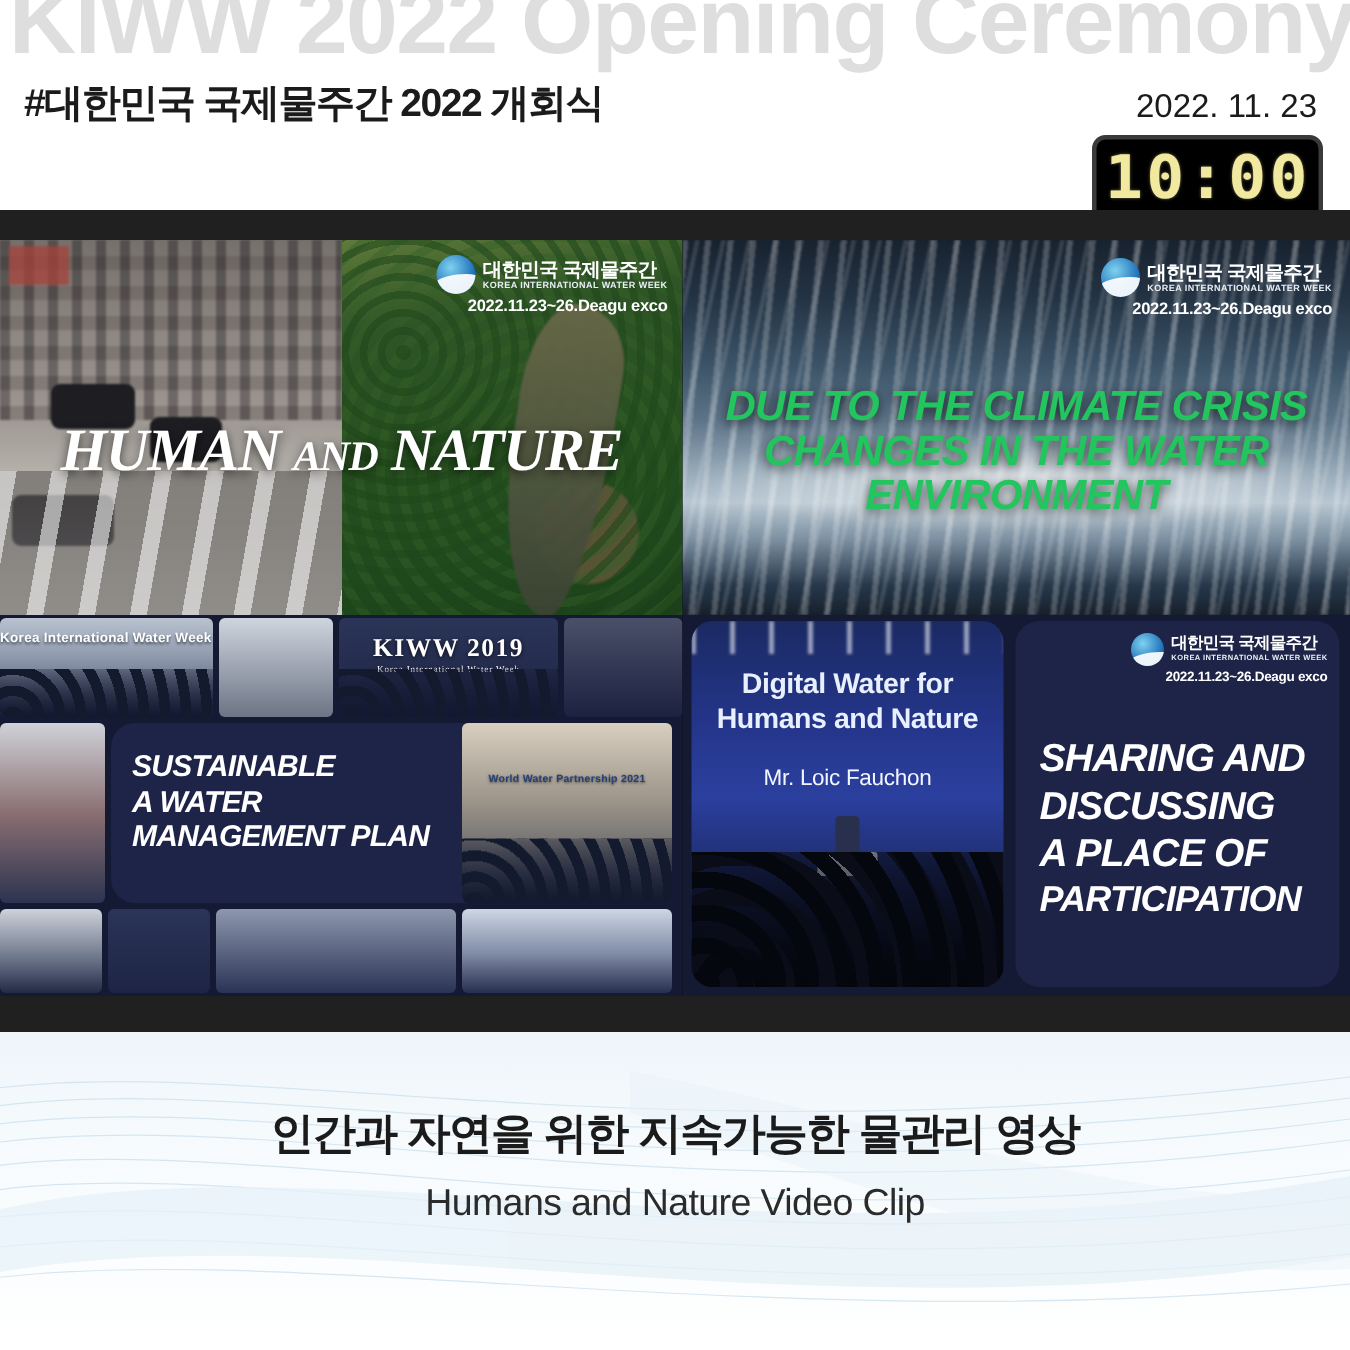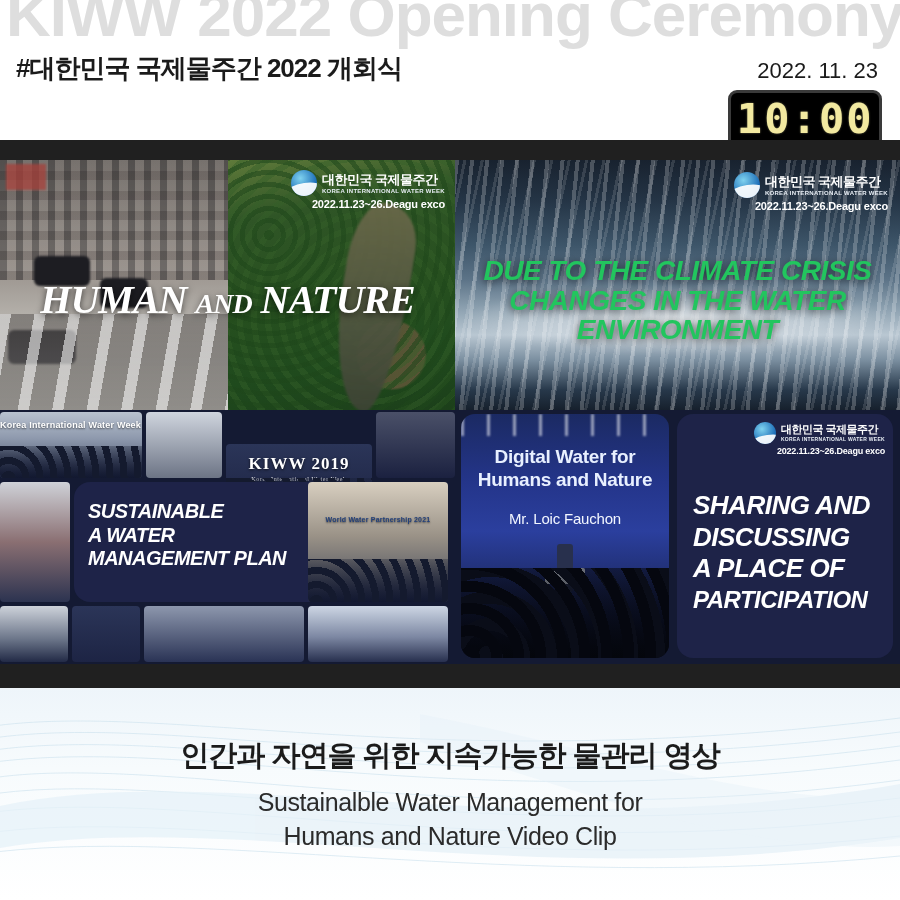--- a/index.html
+++ b/index.html
@@ -293,21 +293,21 @@
     </div>
 
     <div class="quad q-bl">
       <div class="bl-bg"></div>
 
       <div class="thumb t-conf" style="left:0;top:2px;width:142px;height:66px;">
         <div class="thumb-cap">Korea International Water Week 2019</div>
         <div class="crowd2"></div>
       </div>
       <div class="thumb t-dark" style="left:146px;top:2px;width:76px;height:66px;background:linear-gradient(180deg,#cfd5de,#6c7485);"></div>
-      <div class="thumb t-dark" style="left:226px;top:2px;width:146px;height:66px;margin-top:32px;">
+      <div class="thumb t-dark" style="left:226px;top:2px;width:146px;height:66px;">
         <div class="kiww19">
           <span>KIWW 2019</span>
           <small>Korea International Water Week</small>
         </div>
         <div class="crowd2"></div>
       </div>
       <div class="thumb t-dark" style="left:376px;top:2px;width:79px;height:66px;background:linear-gradient(180deg,#4a5068,#1b2140);"></div>
 
       <div class="thumb t-conf" style="left:0;top:72px;width:70px;height:120px;background:linear-gradient(180deg,#cfd2d8,#8a6f72 50%,#2c3350);"></div>
       <div class="card-navy" style="left:74px;top:72px;width:272px;height:120px;">
@@ -378,18 +378,17 @@
         <path d="M-20,146 C180,116 500,192 900,148"></path>
         <path d="M-20,166 C190,136 510,206 900,168"></path>
       </g>
       <g fill="#e6f1f8" opacity="0.75">
         <path d="M0,118 C220,70 520,162 900,96 L900,150 C540,208 230,120 0,160 Z"></path>
         <path d="M420,26 C600,60 760,120 900,108 L900,158 C740,168 560,96 420,54 Z" opacity="0.55"></path>
       </g>
     </svg>
     <div class="cap-ko">인간과 자연을 위한 지속가능한 물관리 영상</div>
     <div class="cap-en">
-      <div>Sustainalble Water Management for</div>
       <div>Humans and Nature Video Clip</div>
     </div>
   </div>
 
 </div>
 
 </body></html>

